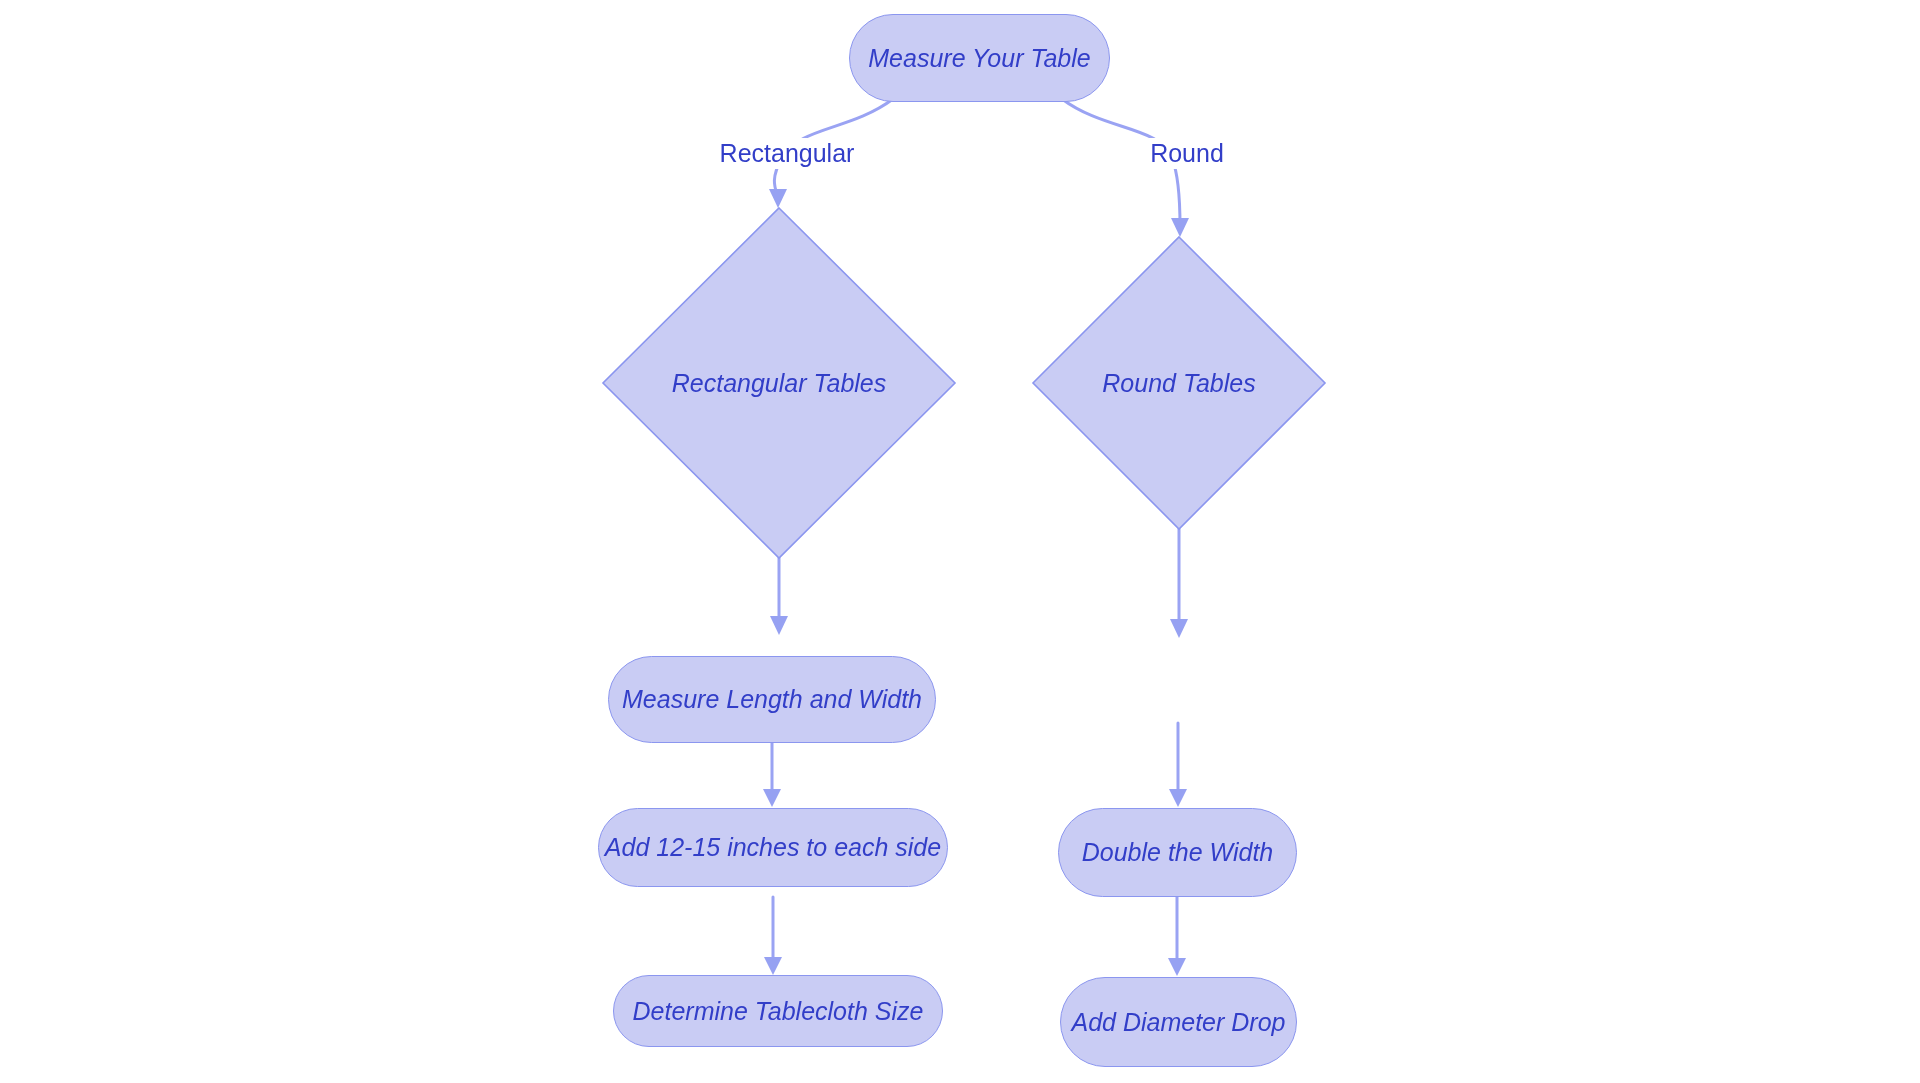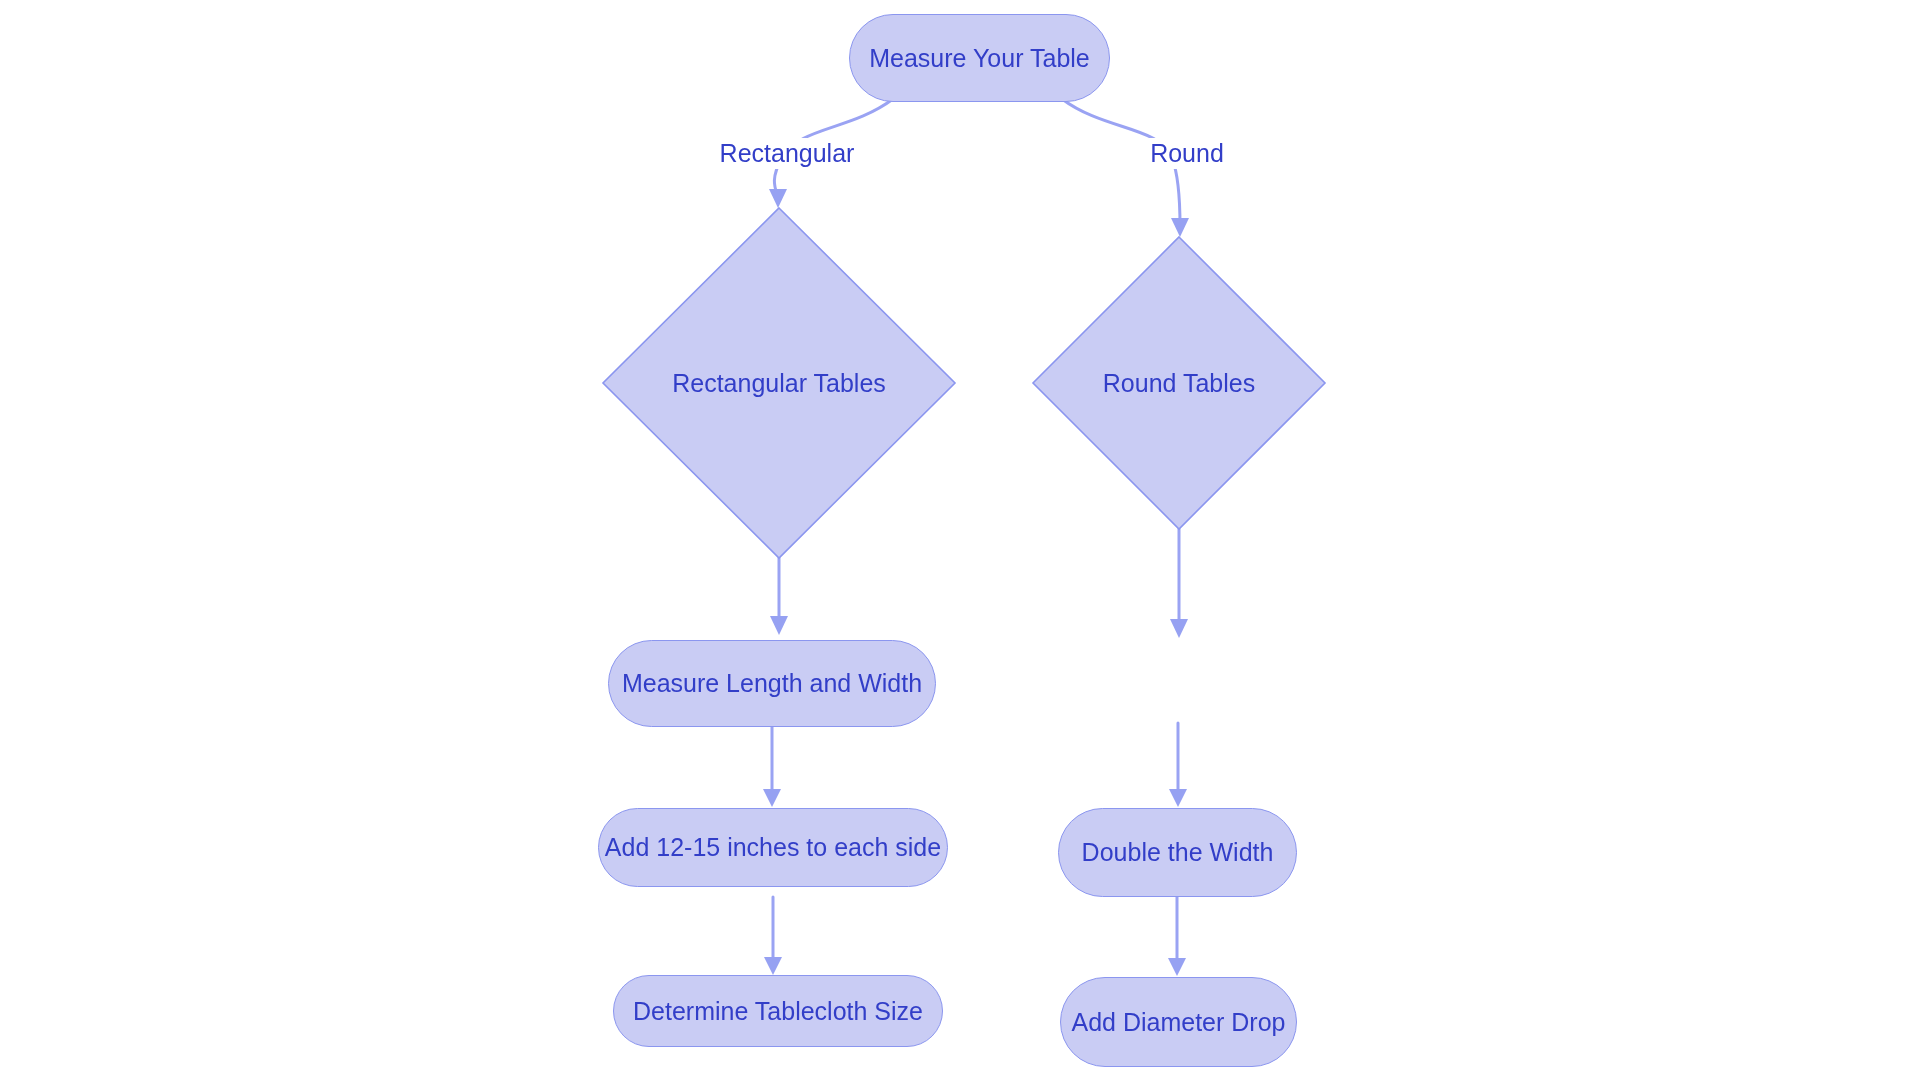--- a/index.html
+++ b/index.html
@@ -31,20 +31,21 @@
   .node {
     position: absolute;
     display: flex;
     align-items: center;
     justify-content: center;
     box-sizing: border-box;
     color: var(--text, #323ec8);
     font-size: 25px;
     white-space: nowrap;
     text-align: center;
+    font-style: italic;
   }
   .stadium {
     background: var(--node-fill, #c9ccf4);
     border: 1.6px solid var(--node-border, #8b96ef);
     border-radius: 60px;
   }
   .diamond-box { background: transparent; }
   .edge-label {
     position: absolute;
     transform: translateX(-50%);
@@ -98,21 +99,21 @@
     <span>Measure Your Table</span>
   </div>
 
   <div class="node diamond-box" style="left:603px; top:208px; width:352px; height:350px;">
     <span>Rectangular Tables</span>
   </div>
   <div class="node diamond-box" style="left:1033px; top:237px; width:292px; height:292px;">
     <span>Round Tables</span>
   </div>
 
-  <div class="node stadium" style="left:608px; top:640px; width:328px; height:87px;">
+  <div class="node stadium" style="left:608px; top:656px; width:328px; height:87px;">
     <span>Measure Length and Width</span>
   </div>
   <div class="node stadium" style="left:598px; top:808px; width:350px; height:79px;">
     <span>Add 12-15 inches to each side</span>
   </div>
   <div class="node stadium" style="left:613px; top:975px; width:330px; height:72px;">
     <span>Determine Tablecloth Size</span>
   </div>
 
   <div class="node stadium" style="left:1058px; top:808px; width:239px; height:89px;">

